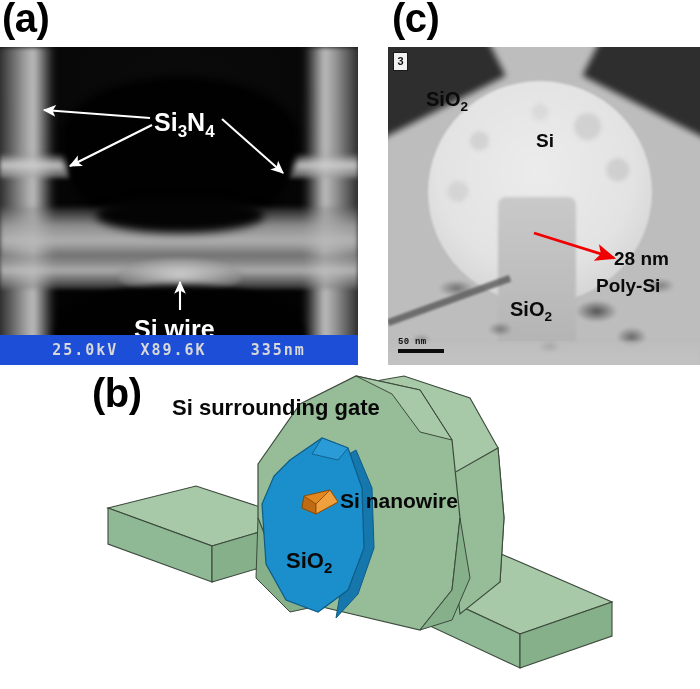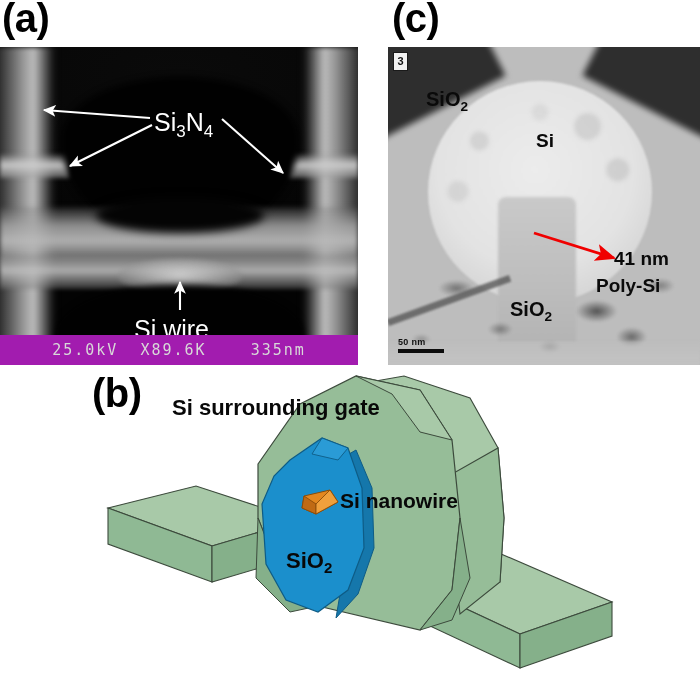--- a/index.html
+++ b/index.html
@@ -31,20 +31,21 @@
 
   
   #panel-a {
     position: absolute;
     left: 0px;
     top: 47px;
     width: 358px;
     height: 318px;
     background: #050505;
     overflow: hidden;
+    font-weight: bold;
   }
   
   #panel-a .sem-field {
     position: absolute;
     inset: 0;
     background:
       radial-gradient(ellipse 120% 60% at 50% 8%,  #0a0a0a 0%, #060606 60%, #030303 100%);
   }
   
   .pillar {
@@ -143,21 +144,21 @@
     width: 248px; height: 86px;
     border-radius: 48% 48% 44% 44% / 58% 58% 40% 40%;
     background: #010101;
     filter: blur(3px);
   }
   
   #sem-infobar {
     position: absolute;
     left: 0; bottom: 0;
     width: 100%; height: 30px;
-    background: #a21caf;
+    background: #1d4ed8;
     display: flex;
     align-items: center;
     justify-content: center;
   }
   #sem-infotext {
     font-family: "DejaVu Sans Mono", "Liberation Mono", monospace;
     font-size: 15px;
     letter-spacing: 2px;
     color: #d8d8d8;
     white-space: pre;
@@ -285,21 +286,21 @@
     font-weight: bold;
     line-height: 17px;
     text-align: center;
   }
   
   #tem-scalebar-wrap {
     position: absolute;
     left: 10px; bottom: 12px;
   }
   #tem-scalebar-label {
-    font-family: Liberation Sans, sans-serif;
+    font-family: Liberation Mono, monospace;
     font-size: 9px;
     font-weight: bold;
     color: #101010;
     letter-spacing: .3px;
     display: block;
   }
   #tem-scalebar-line {
     display: block;
     margin-top: 2px;
     width: 46px; height: 4px;
@@ -398,21 +399,21 @@
   <div id="tem-gatecol"></div>
   <div id="tem-poly"></div>
   <div id="tem-strut"></div>
   <div id="tem-floor"></div>
 
   <div id="tem-index">3</div>
 
   <div class="tem-label" id="tem-label-sio2-top"><span>SiO</span><sub>2</sub></div>
   <div class="tem-label" id="tem-label-si">Si</div>
   <div class="tem-label" id="tem-label-sio2-bot"><span>SiO</span><sub>2</sub></div>
-  <div class="tem-label" id="tem-label-28nm">41 nm</div>
+  <div class="tem-label" id="tem-label-28nm">28 nm</div>
   <div class="tem-label" id="tem-label-polysi">Poly-Si</div>
 
   <svg id="tem-arrow" viewBox="0 0 170 60">
     <defs>
       <marker id="tem-arrowhead" markerWidth="8" markerHeight="8" refX="6.6" refY="3.4" orient="auto">
         <path d="M0,0.3 L7.4,3.4 L0,6.5 L1.7,3.4 Z" fill="#f00000"></path>
       </marker>
     </defs>
     <line x1="6" y1="8" x2="86" y2="33" stroke="#f00000" stroke-width="2.8" marker-end="url(#tem-arrowhead)"></line>
   </svg>

